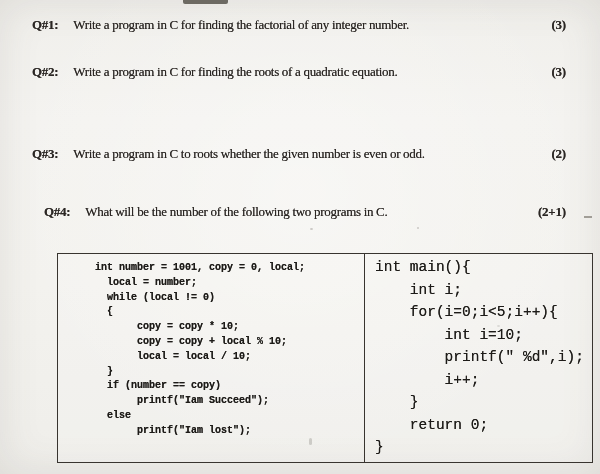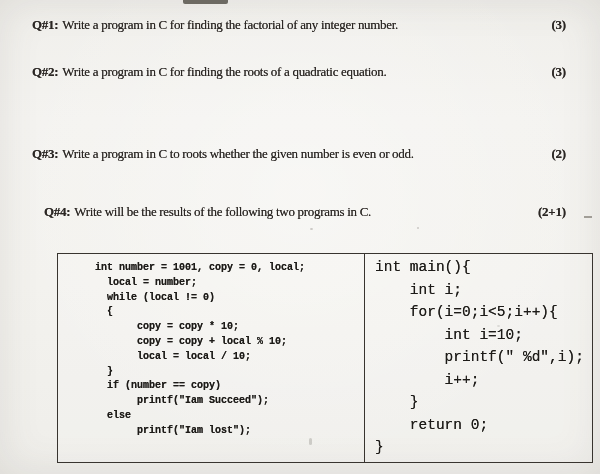--- a/index.html
+++ b/index.html
@@ -15,21 +15,21 @@
     box-shadow:inset 0 0 40px rgba(90,85,75,.12);
   }
   .qrow{
     position:absolute;left:0;width:100%;
     font-size:13px;letter-spacing:-0.3px;
     text-shadow:0 0 .5px rgba(43,39,36,.75);
     white-space:nowrap;
   }
   .qlabel{font-weight:bold;margin-left:32px;}
   .q4 .qlabel{margin-left:44px;}
-  .qbody{margin-left:4px;font-family:Liberation Serif, serif;}
+  .qbody{margin-left:15px;font-family:Liberation Serif, serif;}
   .qmarks{
     position:absolute;right:34px;top:0;
     font-weight:bold;font-size:13px;letter-spacing:-0.2px;
     text-shadow:0 0 .5px rgba(43,39,36,.75);
   }
   .codebox{
     position:absolute;left:57px;top:253px;
     width:534px;height:208px;
     border:1.5px solid #38342f;
     display:flex;
@@ -78,21 +78,21 @@
     <span class="qlabel">Q#2:</span><span class="qbody">Write a program in C for finding the roots of a quadratic equation.</span>
     <span class="qmarks">(3)</span>
   </div>
 
   <div class="qrow" style="top:146px">
     <span class="qlabel">Q#3:</span><span class="qbody">Write a program in C to roots whether the given number is even or odd.</span>
     <span class="qmarks">(2)</span>
   </div>
 
   <div class="qrow q4" style="top:204px">
-    <span class="qlabel">Q#4:</span><span class="qbody">Write will be the results of the following two programs in C.</span>
+    <span class="qlabel">Q#4:</span><span class="qbody">What will be the number of the following two programs in C.</span>
     <span class="qmarks">(2+1)</span>
   </div>
 
   <div class="codebox">
     <pre class="code-left">int number = 1001, copy = 0, local;
   local = number;
   while (local != 0)
   {
        copy = copy * 10;
        copy = copy + local % 10;

